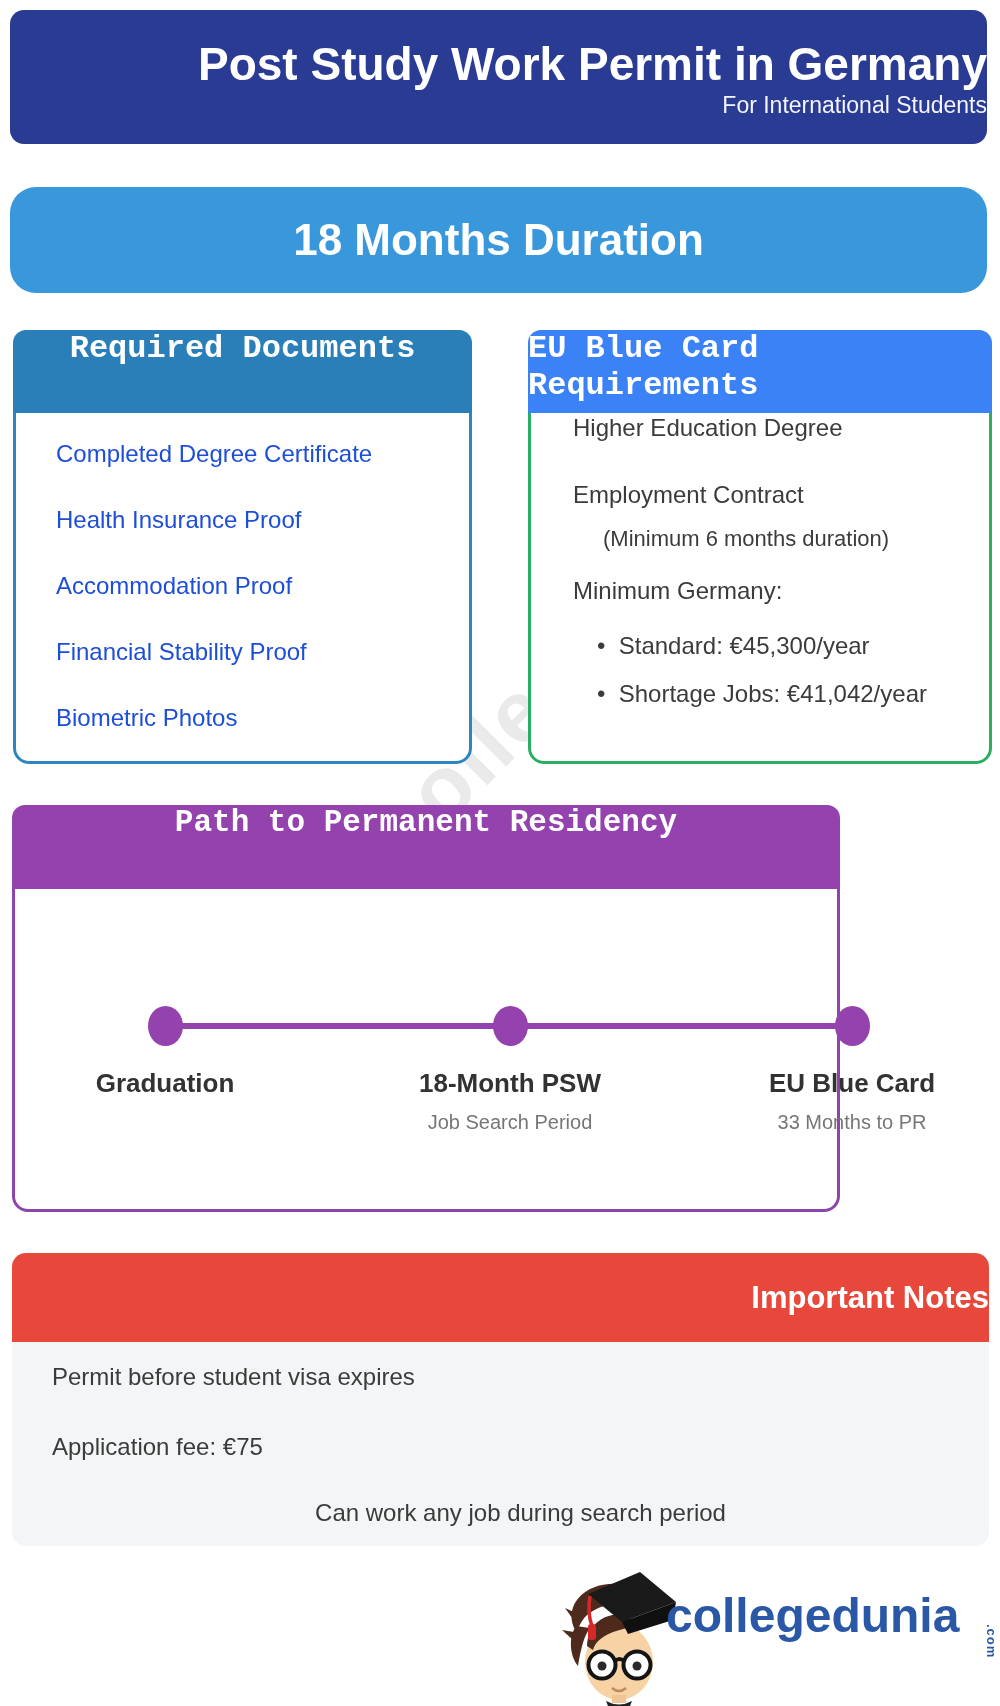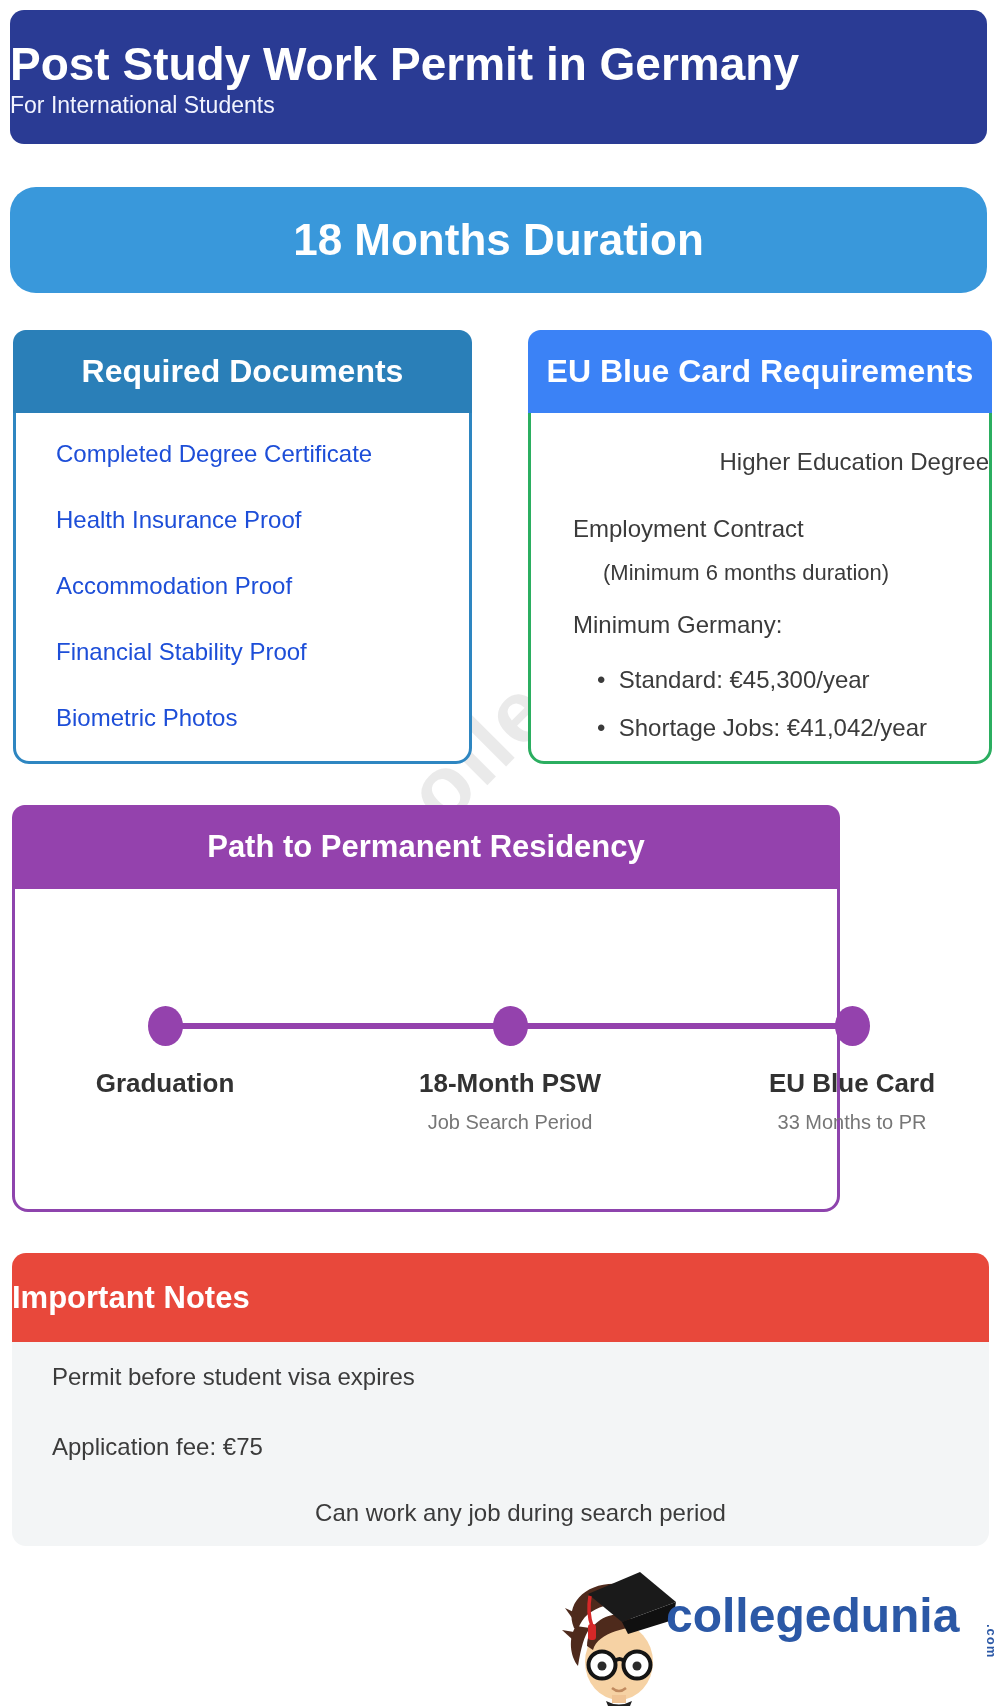--- a/index.html
+++ b/index.html
@@ -10,48 +10,48 @@
   .watermark{
     position:absolute;left:205px;top:405px;width:760px;height:480px;
     display:flex;align-items:center;justify-content:center;
     transform:rotate(-45deg);
     font-size:88px;font-weight:bold;color:rgba(125,125,125,0.16);
     letter-spacing:2px;white-space:nowrap;pointer-events:none;z-index:0;
   }
   
   .hero{
     position:absolute;left:10px;top:10px;width:977px;height:134px;
-    background:#2a3b94;border-radius:14px;text-align:left;z-index:1;
+    background:#2a3b94;border-radius:14px;text-align:right;z-index:1;
     box-sizing:border-box;padding-top:28px;
   }
   .hero h1{margin:0;font-size:46px;line-height:52px;font-weight:bold;color:#ffffff;}
   .hero p{margin:0;font-size:23px;line-height:30px;color:#f2f4ff;}
   
   .duration{
     position:absolute;left:10px;top:187px;width:977px;height:106px;
     background:#3998db;border-radius:26px;display:flex;align-items:center;justify-content:center;z-index:1;
   }
   .duration span{font-size:44px;font-weight:bold;color:#ffffff;}
   
   .card{position:absolute;box-sizing:border-box;background:#ffffff;border-radius:16px;z-index:1;}
   .card-head{
-    height:83px;display:flex;align-items:center;justify-content:center;
-    border-radius:13px 13px 0 0;margin:-3px -3px 0 -3px;
+    height:83px;display:flex;align-items:flex-start;justify-content:center;
+    border-radius:13px 13px 0 0;margin:-3px -3px 0 -3px;font-family:Liberation Mono, monospace;
   }
   .card-head span{font-size:32px;font-weight:bold;color:#ffffff;}
   
   .docs{left:13px;top:330px;width:459px;height:434px;border:3px solid #2e86c1;}
   .docs .card-head{background:#2a7fb8;}
   .docs ul{list-style:none;margin:0;padding:26px 20px 0 40px;}
   .docs li{font-size:24px;line-height:30px;margin-bottom:36px;color:#1d4ed8;}
   
   .bluecard{left:528px;top:330px;width:464px;height:434px;border:3px solid #2bae60;}
   .bluecard .card-head{background:#3b82f6;}
   .bluecard .req{margin:0;font-size:24px;line-height:30px;color:#3b3b3b;padding-left:42px;}
-  .bluecard .r1{margin-top:34px;text-align:right;}
+  .bluecard .r1{}
   .bluecard .r2{margin-top:37px;}
   .bluecard .r2note{margin-top:14px;padding-left:72px;font-size:22px;}
   .bluecard .r3{margin-top:22px;}
   .bluecard .bullet{padding-left:66px;font-size:24px;}
   .bluecard .b1{margin-top:25px;}
   .bluecard .b2{margin-top:18px;}
   .bluecard .bullet::before{content:"\2022\00a0\00a0";color:#3b3b3b;}
   
   .residency{left:12px;top:805px;width:828px;height:407px;border:3px solid #8e44ad;}
   .residency .card-head{height:84px;background:#9442ad;}
@@ -63,21 +63,21 @@
   .tl-dot.d3{left:820px;}
   .milestone{position:absolute;width:300px;text-align:center;top:260px;}
   .milestone.m1{left:0px;}
   .milestone.m2{left:345px;}
   .milestone.m3{left:687px;}
   .milestone .ml{font-size:26px;line-height:30px;font-weight:bold;color:#323232;}
   .milestone .ms{font-size:20px;line-height:26px;color:#767676;margin-top:11px;}
   
   .notes-head{
     position:absolute;left:12px;top:1253px;width:977px;height:89px;background:#e8483b;
-    border-radius:14px 14px 0 0;display:flex;align-items:center;justify-content:flex-start;z-index:1;
+    border-radius:14px 14px 0 0;display:flex;align-items:center;justify-content:flex-end;z-index:1;
   }
   .notes-head span{font-size:31px;font-weight:bold;color:#ffffff;}
   .notes-body{
     position:absolute;left:12px;top:1342px;width:977px;height:204px;background:#f3f5f6;
     border-radius:0 0 14px 14px;z-index:1;box-sizing:border-box;
   }
   .notes-body p{margin:0;padding-left:40px;font-size:24px;line-height:30px;color:#3b3b3b;}
   .notes-body .n1{padding-top:20px;}
   .notes-body .n2{margin-top:40px;}
   .notes-body .n3{margin-top:36px;text-align:center;}

